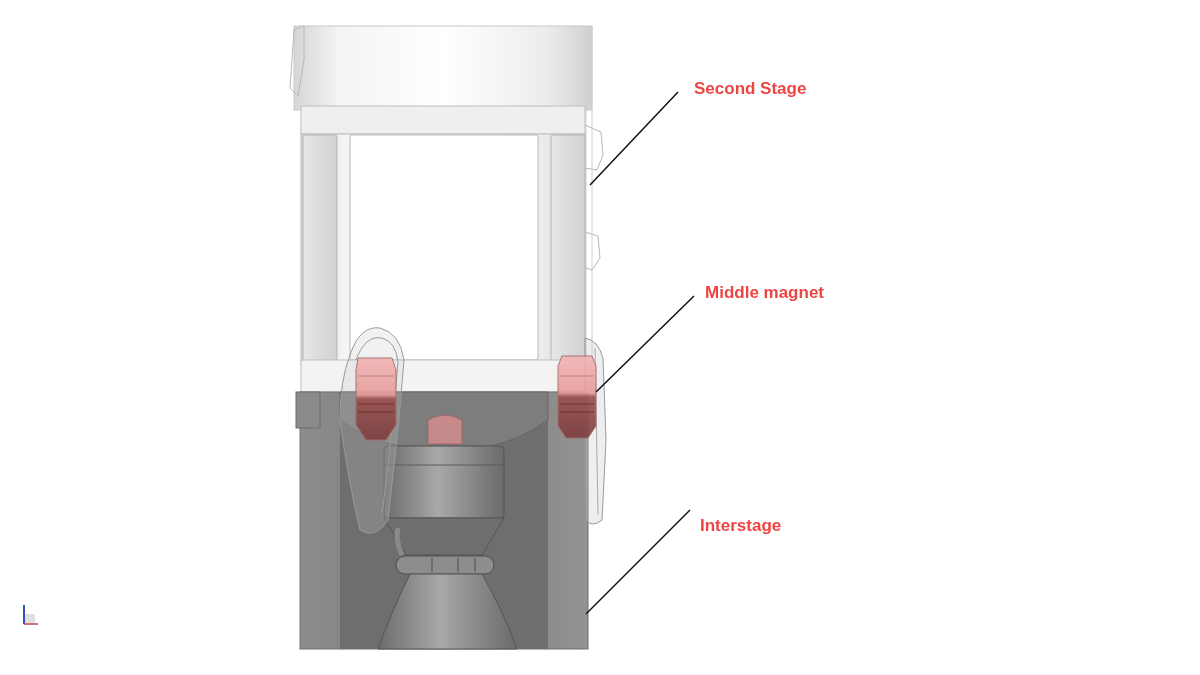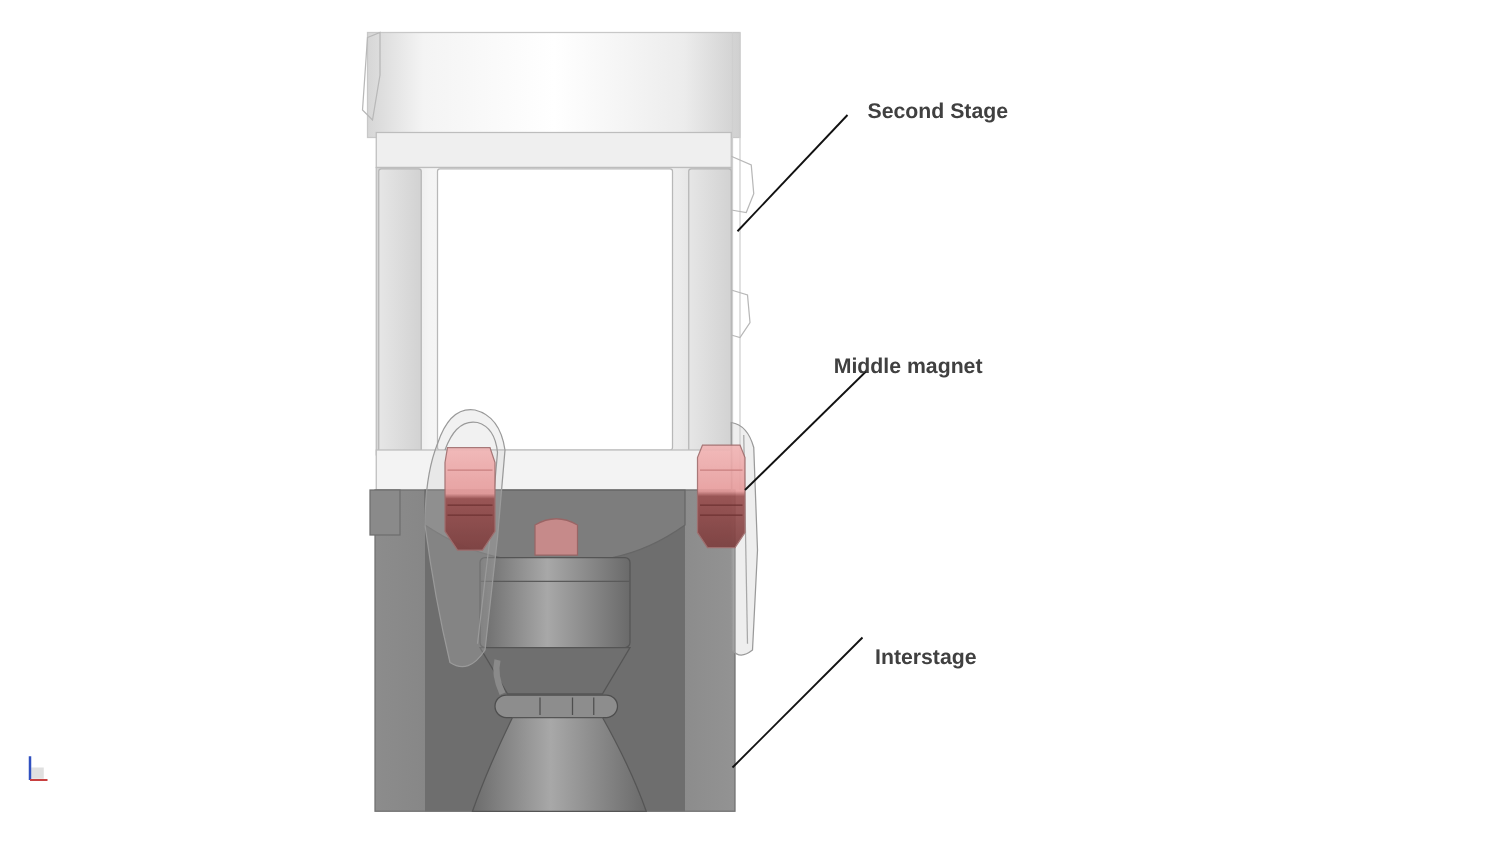--- a/index.html
+++ b/index.html
@@ -1,18 +1,18 @@
 <!DOCTYPE html>
 <html><head>
 <meta charset="utf-8">
 <style>
   html, body { margin: 0; padding: 0; background: #ffffff; }
   body { width: 1200px; height: 675px; position: relative; overflow: hidden; font-family: "Liberation Sans", sans-serif; }
   .stage { position: absolute; left: 0; top: 0; width: 1200px; height: 675px; }
-  .label { position: absolute; font-family: "Liberation Sans", sans-serif; font-weight: bold; font-size: 17px; color: #404040; white-space: nowrap; }
+  .label { position: absolute; font-family: "Liberation Sans", sans-serif; font-weight: bold; font-size: 17px; color: #ef4444; white-space: nowrap; }
 </style>
 </head>
 <body>
 
 <div class="stage">
   <svg width="1200" height="675" viewBox="0 0 1200 675">
     <defs>
       <linearGradient id="tubeGrad" x1="0" x2="1" y1="0" y2="0">
         <stop offset="0" stop-color="#d6d6d6"></stop>
         <stop offset="0.15" stop-color="#f4f4f4"></stop>
@@ -115,15 +115,15 @@
     <line x1="690" y1="510" x2="586" y2="614" stroke="#111" stroke-width="1.5"></line>
 
     <g>
       <rect x="25" y="614" width="10" height="9" fill="#e0e0e0"></rect>
       <line x1="24" y1="605" x2="24" y2="624" stroke="#3050c0" stroke-width="2"></line>
       <line x1="24" y1="624" x2="38" y2="624" stroke="#c84040" stroke-width="1.5"></line>
     </g>
   </svg>
 
   <div class="label" style="left:694px; top:79px;">Second Stage</div>
-  <div class="label" style="left:667px; top:283px;">Middle magnet</div>
+  <div class="label" style="left:705px; top:283px;">Middle magnet</div>
   <div class="label" style="left:700px; top:516px;">Interstage</div>
 </div>
 
 </body></html>

